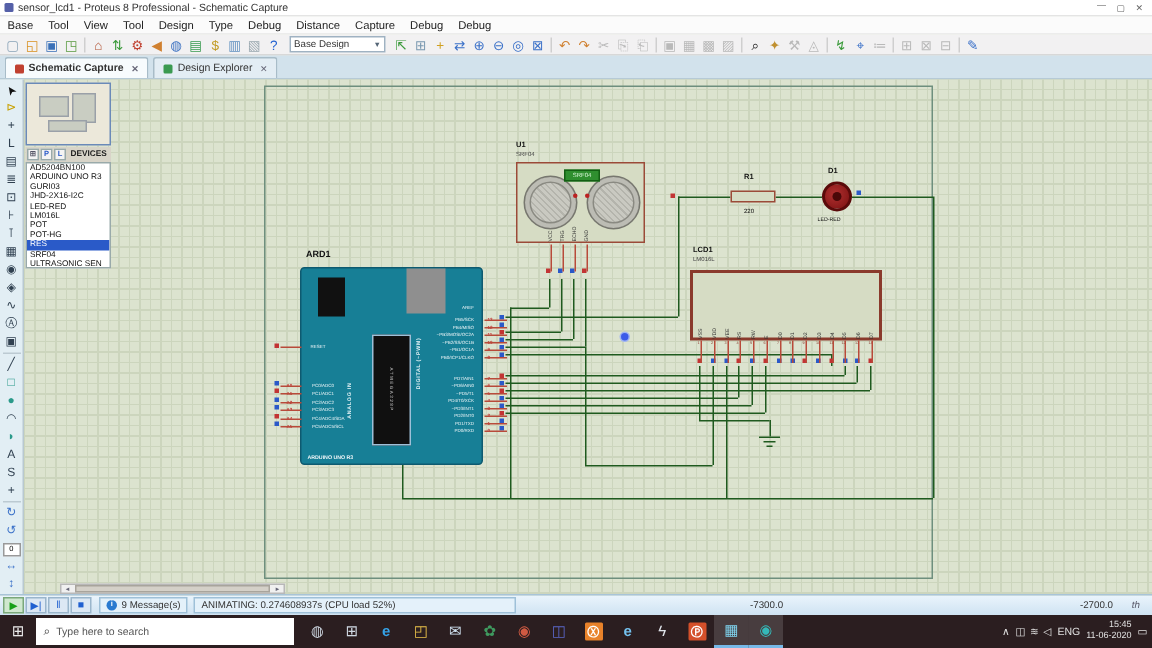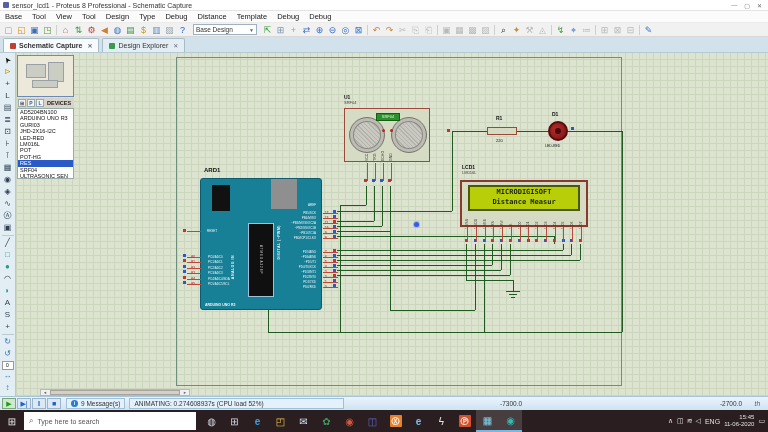--- a/index.html
+++ b/index.html
@@ -127,21 +127,21 @@
 
 <div id="menubar">
     <span class="menu-item">Base</span>
     <span class="menu-item">Tool</span>
     <span class="menu-item">View</span>
     <span class="menu-item">Tool</span>
     <span class="menu-item">Design</span>
     <span class="menu-item">Type</span>
     <span class="menu-item">Debug</span>
     <span class="menu-item">Distance</span>
-    <span class="menu-item">Template</span>
+    <span class="menu-item">Capture</span>
     <span class="menu-item">Debug</span>
     <span class="menu-item">Debug</span>
   </div>
 
 <div id="toolbar">
   <span id="tbLeft">
       <span class="tbi" style="color: rgb(138, 164, 184);">▢</span>
       <span class="tbi" style="color: rgb(216, 144, 32);">◱</span>
       <span class="tbi" style="color: rgb(58, 112, 184);">▣</span>
       <span class="tbi" style="color: rgb(90, 154, 64);">◳</span>
@@ -426,24 +426,20 @@
       <span class="apin" style="left: 7px; top: 98px;">PC4/ADC4/SDA</span>
       <span class="apnum out" style="left: -10px; top: 98px;">A4</span>
       <div class="stub" style="left: -14px; top: 100px; width: 14px; height: 1px;"></div>
       <span class="apin" style="left: 7px; top: 103px;">PC5/ADC5/SCL</span>
       <span class="apnum out" style="left: -10px; top: 103px;">A5</span>
       <div class="stub" style="left: -14px; top: 105px; width: 14px; height: 1px;"></div>
       <div class="stub" style="left: -14px; top: 52px; width: 14px; height: 1px;"></div>
     </div>
 
   <div id="lcdc">
-    <div id="lcdscreen">
-      <div>MICRODIGISOFT</div>
-      <div>Distance Measur</div>
-    </div>
   <span class="vlab" style="left: 4px; top: 30px; height: 14px;">VSS</span>
       <span class="lpnum" style="left: 3px; top: 45px;">1</span>
       <div class="stub" style="left: 5px; top: 45px; width: 1px; height: 15px;"></div>
       <span class="vlab" style="left: 13px; top: 30px; height: 14px;">VDD</span>
       <span class="lpnum" style="left: 12px; top: 45px;">2</span>
       <div class="stub" style="left: 14px; top: 45px; width: 1px; height: 15px;"></div>
       <span class="vlab" style="left: 22px; top: 30px; height: 14px;">VEE</span>
       <span class="lpnum" style="left: 21px; top: 45px;">3</span>
       <div class="stub" style="left: 23px; top: 45px; width: 1px; height: 15px;"></div>
       <span class="vlab" style="left: 30px; top: 30px; height: 14px;">RS</span>

